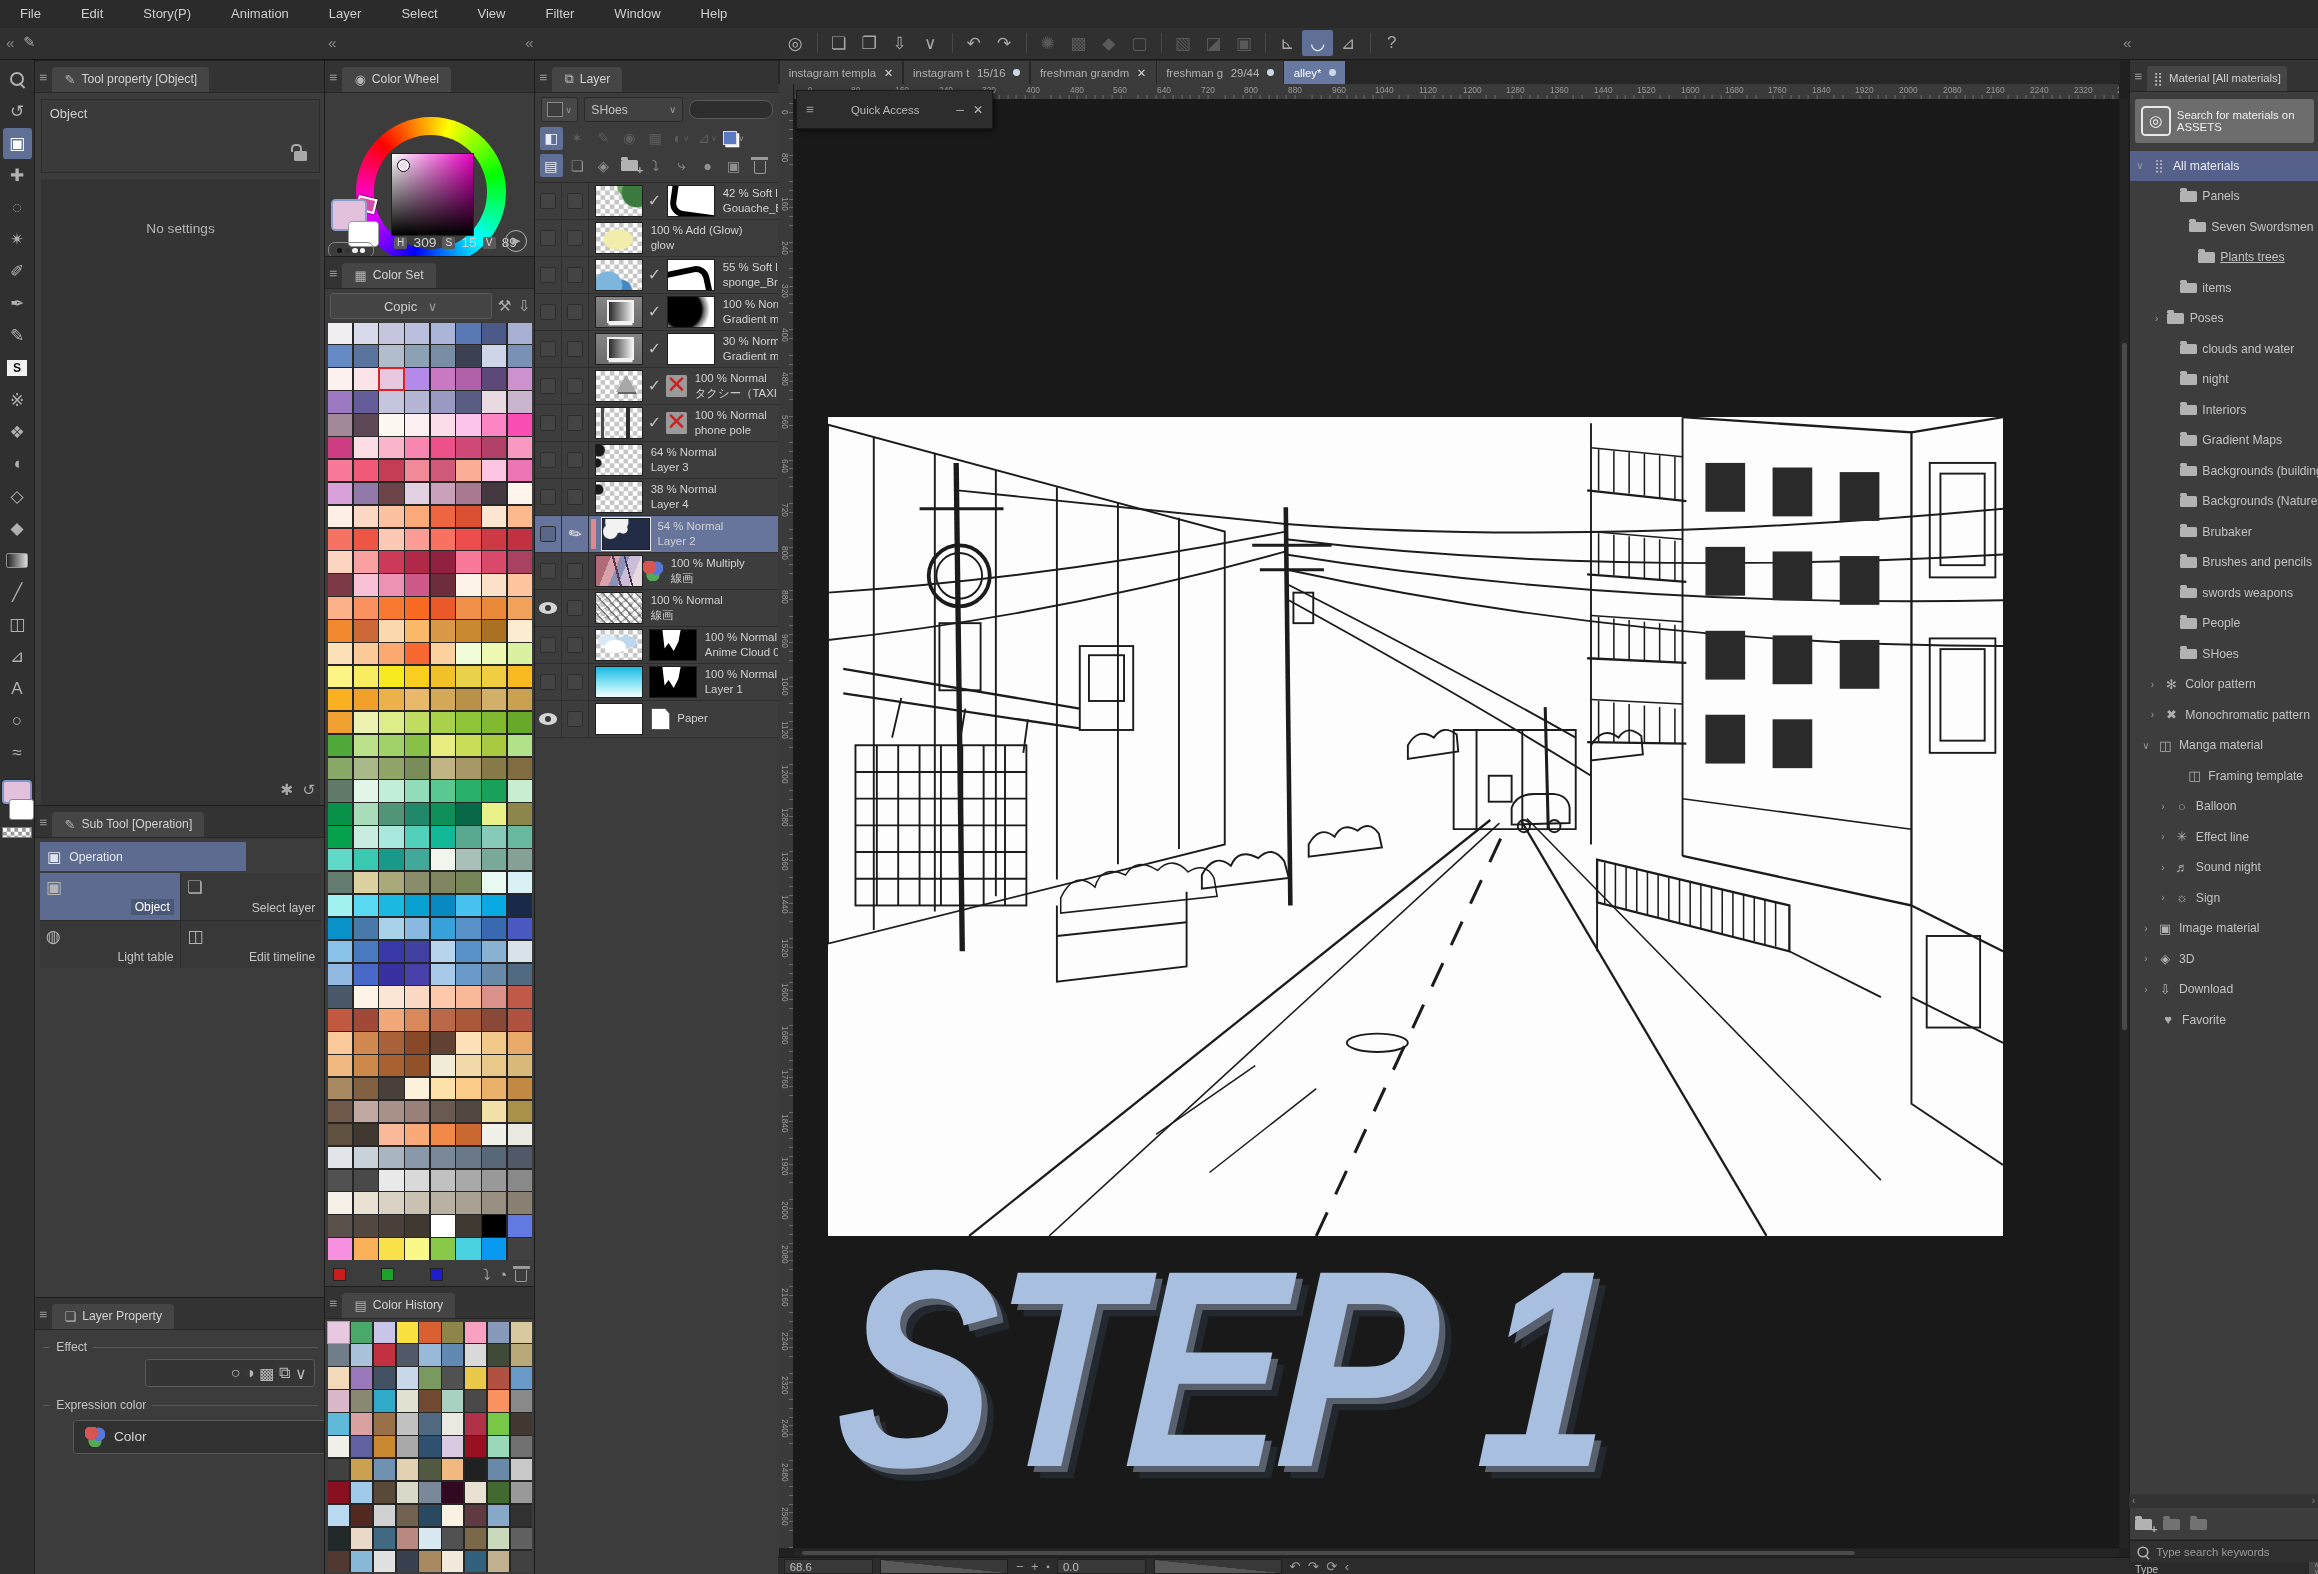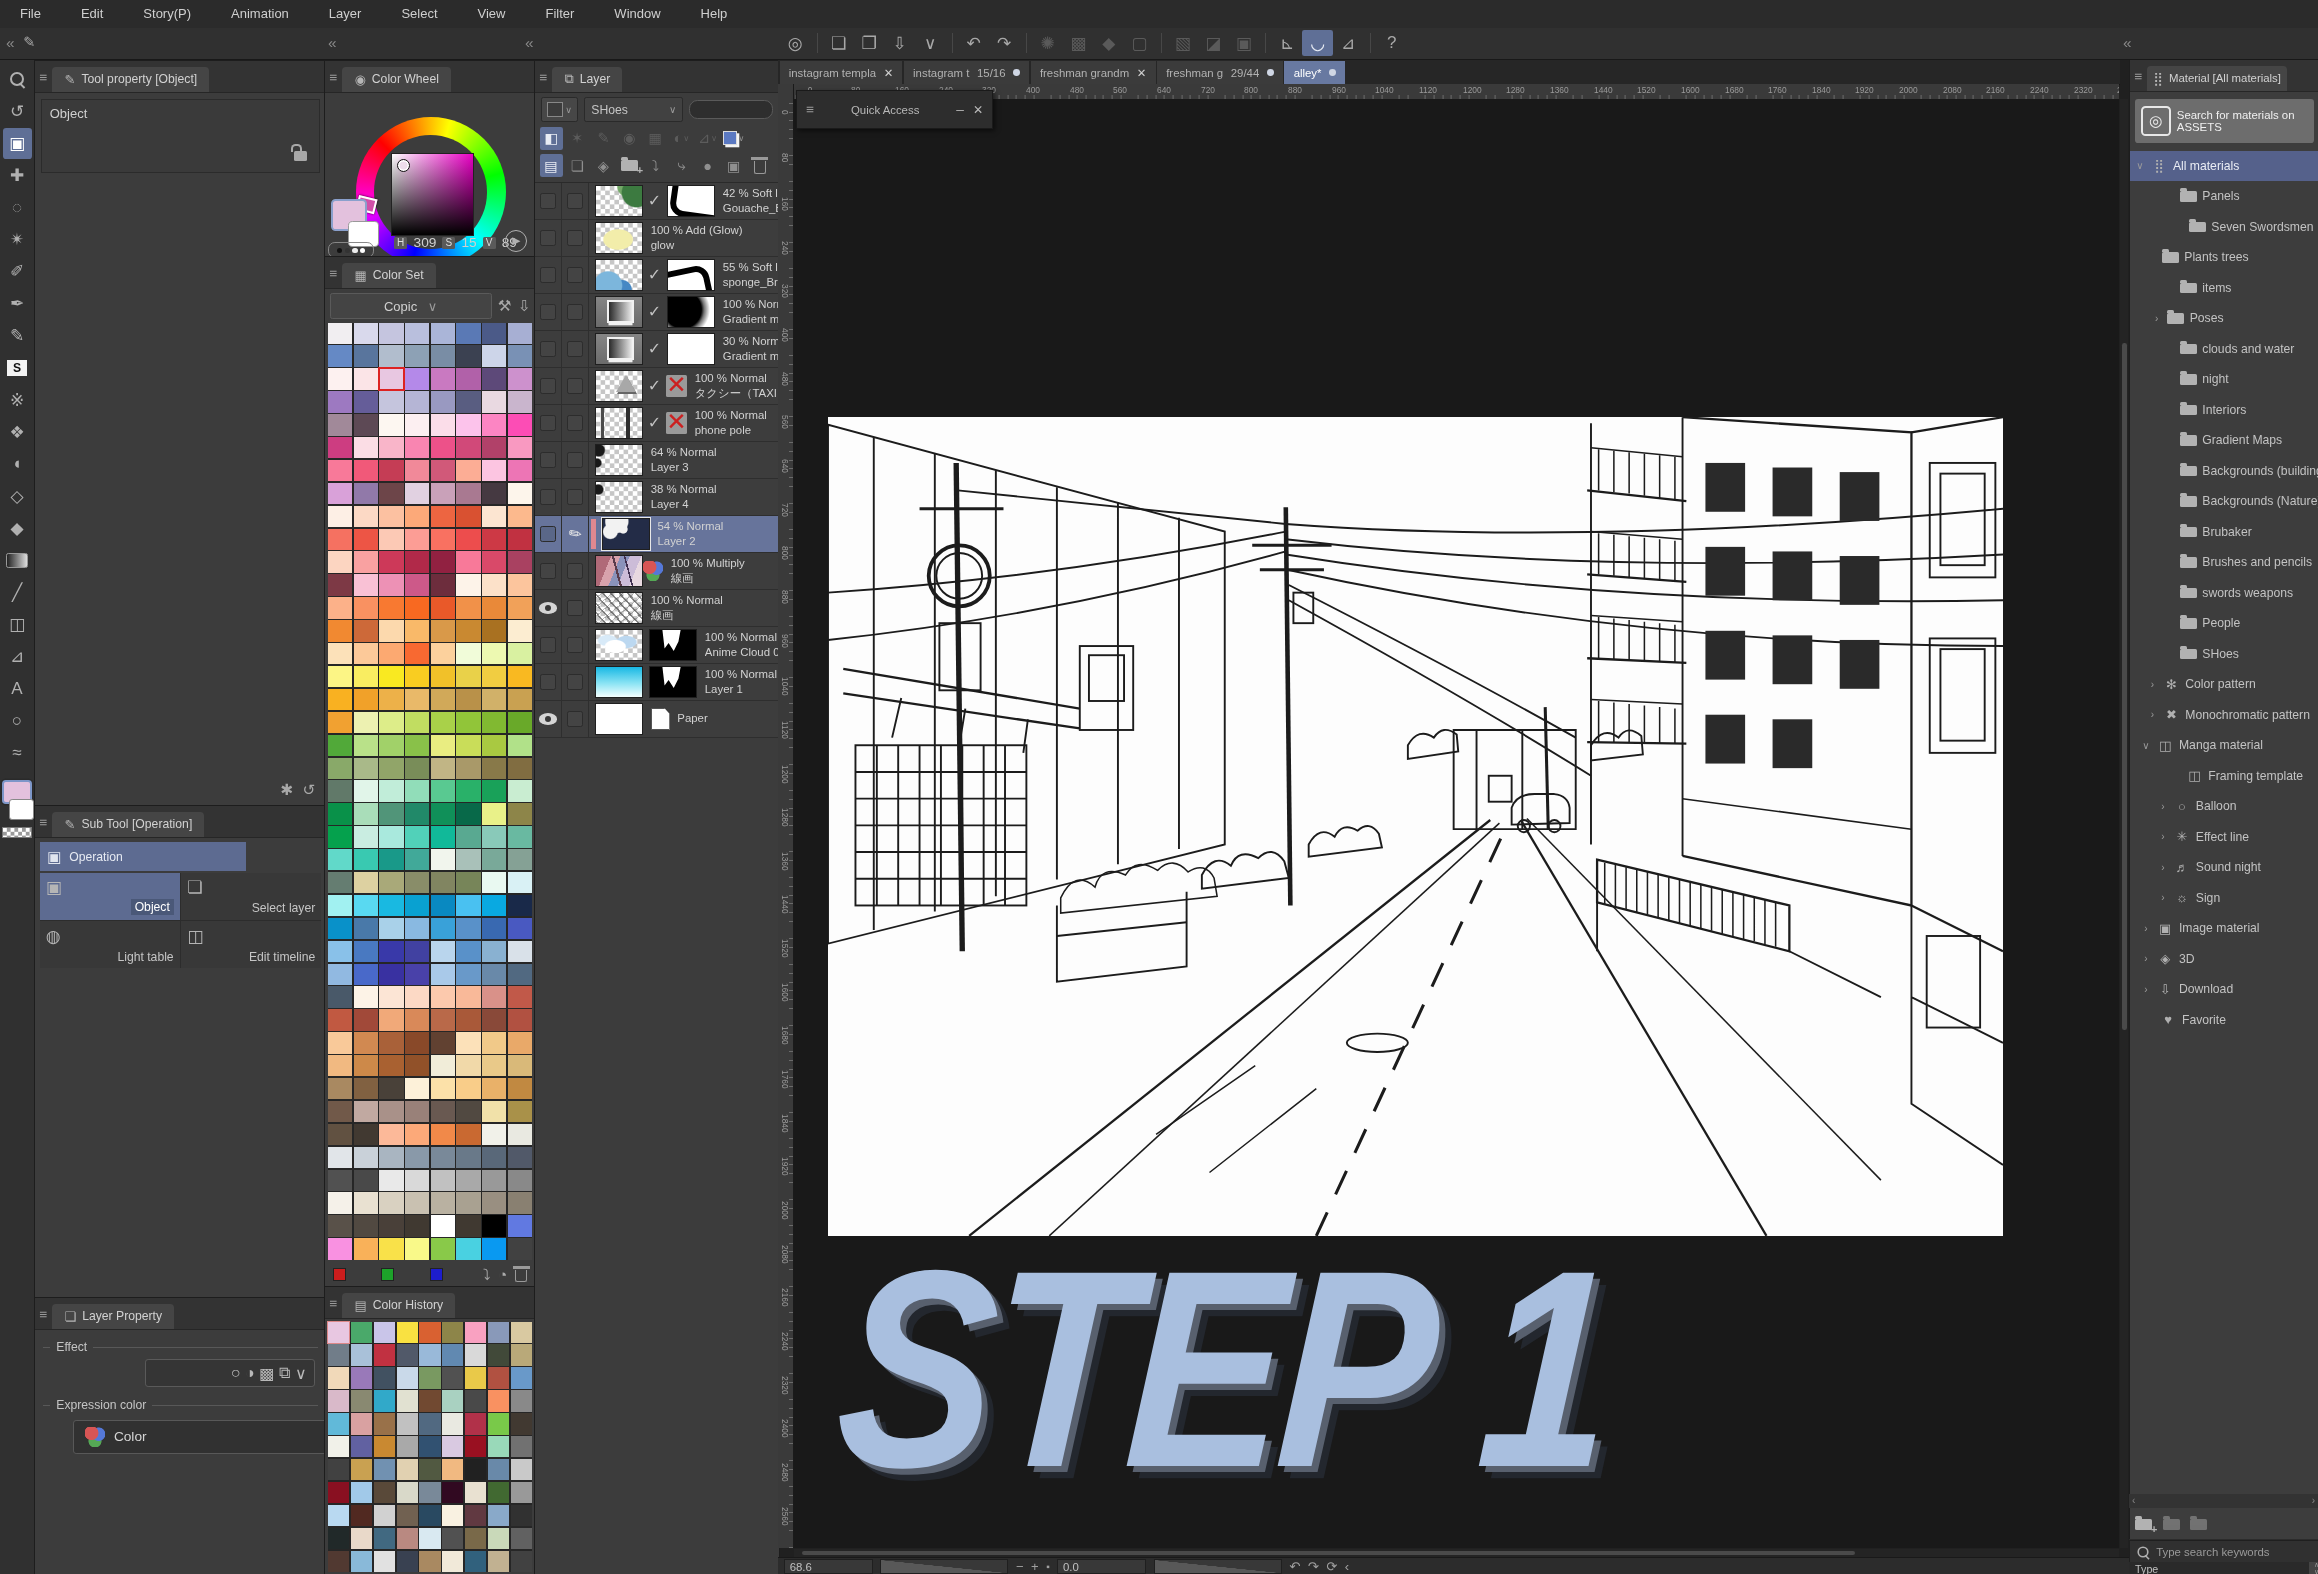--- a/index.html
+++ b/index.html
@@ -286,20 +286,23 @@
     <div class="phead">
       <span class="ham">≡</span>
       <div class="ptab">
         <span class="picon">✎</span>
         <span>Tool property [Object]</span>
       </div>
     </div>
     <div class="objbar">
       <span>Object</span>
       <span class="lockic"></span>
+    </div>
+    <div class="nosettings">
+      <span>No settings</span>
     </div>
     <div class="row abs" style="right:10.7px;bottom:7.6px;gap:9.2px;">
       <span class="glyph" style="font-size:15.3px;">✱</span>
       <span class="glyph" style="font-size:15.3px;">↺</span>
     </div>
   </div>
 
   <div class="panel abs" style="left:34px;top:805px;width:291px;height:492px;">
     <div class="phead">
       <span class="ham">≡</span>
@@ -1374,21 +1377,21 @@
         <div class="mitem" style="padding-left: 34px;">
           <span class="chev"></span>
           <span class="fold"></span>
           <span>Panels</span>
         </div>
         <div class="mitem" style="padding-left: 43px;">
           <span class="chev"></span>
           <span class="fold"></span>
           <span>Seven Swordsmen</span>
         </div>
-        <div class="mitem" style="padding-left: 16px;">
+        <div class="mitem" style="padding-left: 52px; text-decoration: underline;">
           <span class="chev"></span>
           <span class="fold"></span>
           <span>Plants trees</span>
         </div>
         <div class="mitem" style="padding-left: 34px;">
           <span class="chev"></span>
           <span class="fold"></span>
           <span>items</span>
         </div>
         <div class="mitem" style="padding-left: 21.4px;">

